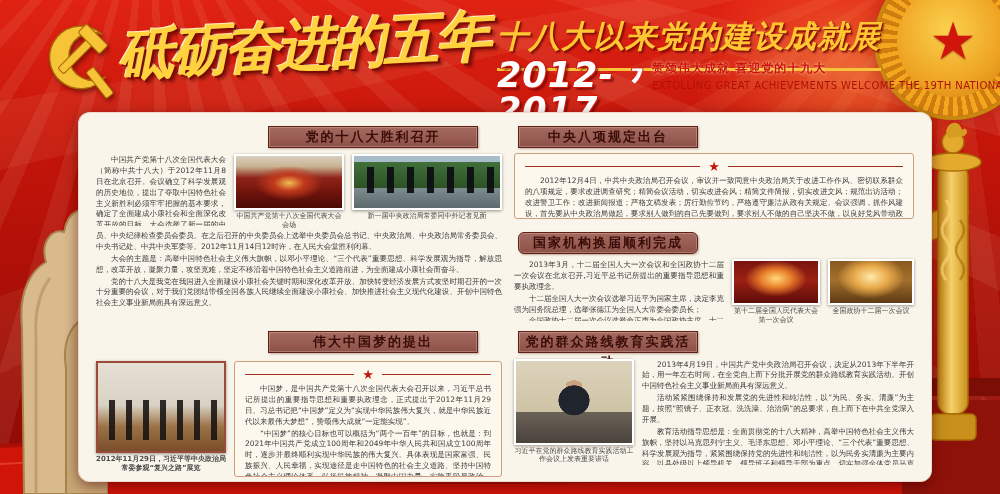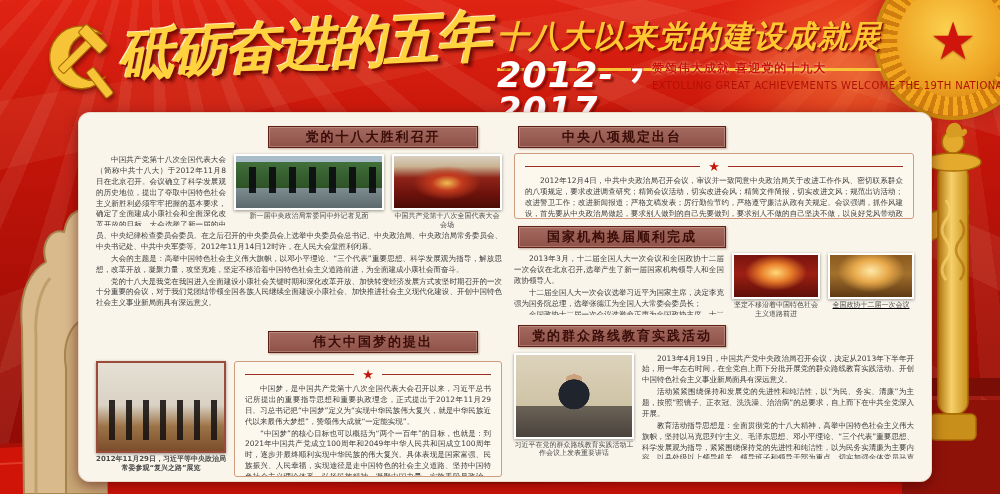--- a/index.html
+++ b/index.html
@@ -52,21 +52,21 @@
   .panel{ position:absolute; left:78px; top:112px; width:854px; height:370px; background:#f9f5ea;
     border-radius:12px; box-shadow:0 4px 14px rgba(70,0,0,.55), inset 0 0 0 1px rgba(210,170,140,.35); }
   .col{ position:absolute; top:14px; }
   .col-left{ left:18px; width:406px; }
   .col-right{ left:436px; width:400px; }
 
   .tbox{ height:22px; line-height:20px; text-align:center; font-size:13px; font-weight:bold; letter-spacing:2px;
     color:#3a0d08; background:linear-gradient(180deg,#a46a5f,#8e5148); border:1px solid #5f2018;
     box-shadow:inset 0 0 0 1px rgba(255,240,220,.25), 1px 1px 2px rgba(90,30,10,.35); }
   .tbox.centered{ width:210px; margin-left:172px; }
-  .tbox.leftish{ width:208px; margin-left:4px;font-family:Liberation Serif, serif; }
+  .tbox.leftish{ width:180px; margin-left:4px;font-family:Liberation Serif, serif; }
 
   .bt{ font-size:7.5px; line-height:1.45; color:#3b3b3b; text-align:justify; }
   .bt p{ text-indent:2em; margin:1px 0; }
   .bt p.noindent{ text-indent:0; }
 
   .row{ display:flex; gap:8px; }
   .ph{ border:2px solid #fff; box-shadow:0 1px 3px rgba(0,0,0,.4); }
   .cap{ font-size:7px; color:#4a4a4a; text-align:center; margin-top:2px; line-height:1.25; }
 
   .cbox{ background:#fcf8ee; border:1px solid #cf9d7e; border-radius:3px; padding:5px 10px 4px; overflow:hidden; }
@@ -169,27 +169,27 @@
 
   <div class="panel">
 
     <div class="col col-left">
       <div class="tbox centered">党的十八大胜利召开</div>
 
       <div class="row" style="margin-top:6px; height:72px;">
         <div class="bt" style="width:132px; height:72px; overflow:hidden;">
           <p>中国共产党第十八次全国代表大会（简称中共十八大）于2012年11月8日在北京召开。会议确立了科学发展观的历史地位，提出了夺取中国特色社会主义新胜利必须牢牢把握的基本要求，确定了全面建成小康社会和全面深化改革开放的目标。大会选举了新一届的中共中央领导层，包括中央委员会委员、中央候补委</p>
         </div>
+        <div style="width:110px;">
+          <div class="ph ph-hall" style="width:110px; height:56px;"></div>
+          <div class="cap">中国共产党第十八次全国代表大会会场</div>
+        </div>
         <div style="width:150px;">
           <div class="ph ph-lineup" style="width:150px; height:56px;"></div>
           <div class="cap">新一届中央政治局常委同中外记者见面</div>
-        </div>
-        <div style="width:110px;">
-          <div class="ph ph-hall" style="width:110px; height:56px;"></div>
-          <div class="cap">中国共产党第十八次全国代表大会会场</div>
         </div>
       </div>
 
       <div class="bt" style="margin-top:4px; height:96px; overflow:hidden;">
         <p class="noindent">员、中央纪律检查委员会委员。在之后召开的中央委员会上选举中央委员会总书记、中央政治局、中央政治局常务委员会、中央书记处、中共中央军委等。2012年11月14日12时许，在人民大会堂胜利闭幕。</p>
         <p>大会的主题是：高举中国特色社会主义伟大旗帜，以邓小平理论、“三个代表”重要思想、科学发展观为指导，解放思想，改革开放，凝聚力量，攻坚克难，坚定不移沿着中国特色社会主义道路前进，为全面建成小康社会而奋斗。</p>
         <p>党的十八大是我党在我国进入全面建设小康社会关键时期和深化改革开放、加快转变经济发展方式攻坚时期召开的一次十分重要的会议，对于我们党团结带领全国各族人民继续全面建设小康社会、加快推进社会主义现代化建设、开创中国特色社会主义事业新局面具有深远意义。</p>
       </div>
 
       <div class="tbox centered" style="margin-top:5px;">伟大中国梦的提出</div>
@@ -220,33 +220,33 @@
         <div class="star-div">
           <div class="line"></div>
           <span class="star">★</span>
           <div class="line"></div>
         </div>
         <div class="bt">
           <p>2012年12月4日，中共中央政治局召开会议，审议并一致同意中央政治局关于改进工作作风、密切联系群众的八项规定，要求改进调查研究；精简会议活动，切实改进会风；精简文件简报，切实改进文风；规范出访活动；改进警卫工作；改进新闻报道；严格文稿发表；厉行勤俭节约，严格遵守廉洁从政有关规定。会议强调，抓作风建设，首先要从中央政治局做起，要求别人做到的自己先要做到，要求别人不做的自己坚决不做，以良好党风带动政风民风，真正赢得群众信任和拥护。</p>
         </div>
       </div>
 
-      <div class="tbox leftish" style="margin-top:7px;">国家机构换届顺利完成</div>
+      <div class="tbox leftish" style="margin-top:13px;border-radius:6px;">国家机构换届顺利完成</div>
 
       <div class="row" style="margin-top:5px;">
         <div class="bt" style="width:212px; height:62px; overflow:hidden;">
-          <p>2013年3月，十二届全国人大一次会议和全国政协十二届一次会议在北京召开,选举产生了新一届国家机构领导人和全国政协领导人。</p>
+          <p>2013年3月，十二届全国人大一次会议和全国政协十二届一次会议在北京召开,习近平总书记所提出的重要指导思想和重要执政理念。</p>
           <p>十二届全国人大一次会议选举习近平为国家主席，决定李克强为国务院总理，选举张德江为全国人大常委会委员长；</p>
           <p>全国政协十二届一次会议选举俞正声为全国政协主席。十二届全国人大一次会议批准了《国务院机构改革和职能转变方案》。</p>
         </div>
         <div style="width:88px;">
           <div class="ph ph-npc" style="width:88px; height:46px;"></div>
-          <div class="cap">坚定不移沿着中国特色社会主义道路前进</div>
-        </div>
-        <div style="width:86px;text-decoration:underline;">
+          <div class="cap">第十二届全国人民代表大会第一次会议</div>
+        </div>
+        <div style="width:86px;">
           <div class="ph ph-cppcc" style="width:86px; height:46px;"></div>
           <div class="cap">全国政协十二届一次会议</div>
         </div>
       </div>
 
       <div class="tbox leftish" style="margin-top:6px;">党的群众路线教育实践活动</div>
 
       <div class="row" style="margin-top:6px;">
         <div style="width:120px;">
           <div class="ph ph-xi" style="width:120px; height:86px;"></div>

